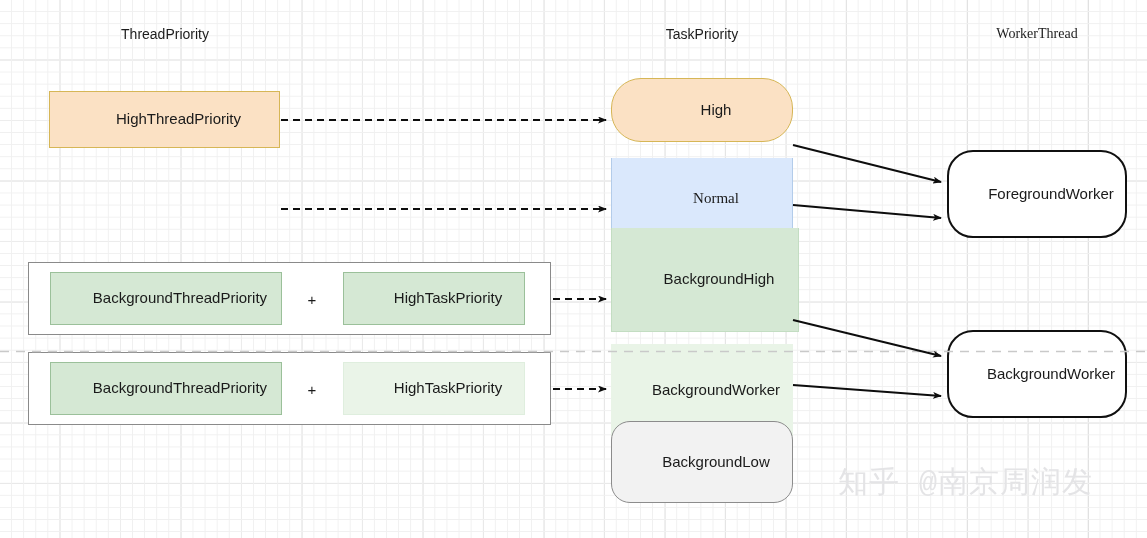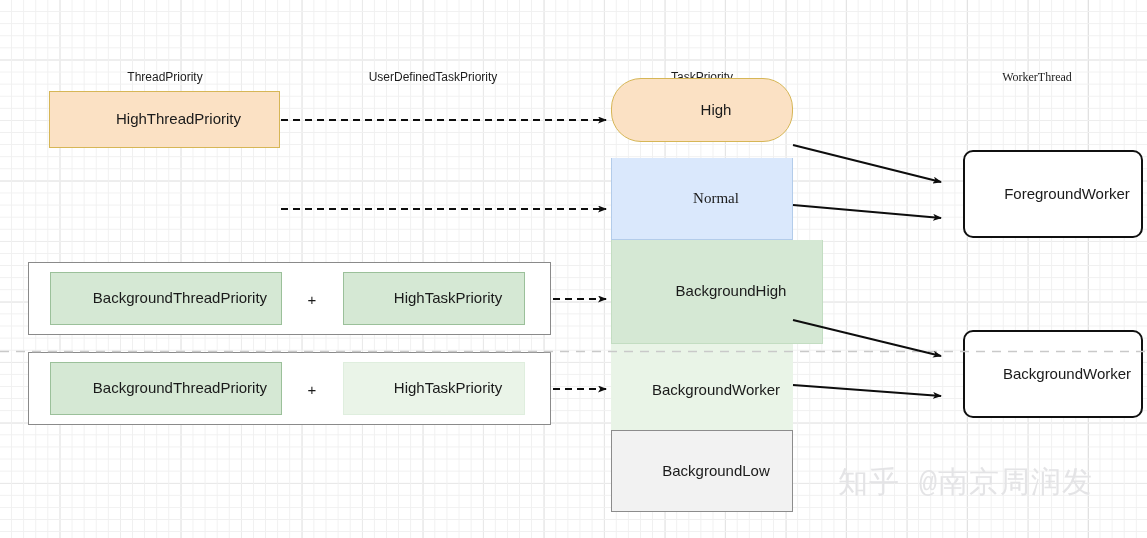--- a/index.html
+++ b/index.html
@@ -24,26 +24,25 @@
     background-size:
       12.1px 12.1px,
       12.1px 12.1px,
       60.5px 60.5px,
       60.5px 60.5px;
     background-position: -1px -1px, -1px -1px, -1px -1px, -1px -1px;
   }
 
   .col-header {
     position: absolute;
-    font-size: 12px;
+    font-size: 14px;
     color: #1c1c1c;
     text-align: center;
     white-space: nowrap;
     transform: translateX(-50%);
-    margin-top: 44px;
   }
 
   .node {
     position: absolute;
     box-sizing: border-box;
     display: flex;
     align-items: center;
     justify-content: center;
     font-size: 15px;
     color: #1a1a1a;
@@ -56,21 +55,21 @@
   .n-high      { background: #fbe1c4; border: 1.4px solid #d6b656; }
   .n-normal    { background: #dae8fc; border: 1.4px solid #7392c0; }
   .n-greenfill { background: #d5e8d4; border: 1.2px solid #9bc09a; }
   .n-greenpale { background: #eaf4e8; border: 1.2px solid #dfeede; }
   .n-gray      { background: #f2f2f2; border: 1.4px solid #8c8c8c; }
   .n-groupbox  { background: #ffffff; border: 1.6px solid #8a8a8a; }
   .n-stackhigh { background: #fbe1c4; border: 1.4px solid #d6b656; }
   .n-stacknorm { background: #dae8fc; border: 1px solid #b3ccea; border-top:0;font-family:Liberation Serif, serif; }
   .n-stackbg   { background: #d5e8d4; border: 1px solid #c3ddc2; border-top:0; }
   .n-stackbgn  { background: #e9f4e7; border: 0; }
-  .n-round     { background: #ffffff; border: 2px solid #101010; border-radius: 10px; margin-left: 16px; }
+  .n-round     { background: #ffffff; border: 2px solid #101010; border-radius: 26px; }
 
   .plus {
     position: absolute;
     font-size: 15px;
     color: #1a1a1a;
     transform: translate(-50%, -50%);
   }
 
   .watermark {
     position: absolute;
@@ -89,43 +88,42 @@
     pointer-events: none;
   }
   .two-line { line-height: 1.3; white-space: normal; }
 </style>
 </head>
 <body>
 
 <div id="canvas">
 
   <div class="col-header" style="left:165px; top:26px;">ThreadPriority</div>
-  <div class="col-header" style="left:433px; top:26px;">UserDefinedTaskPriority</div>
   <div class="col-header" style="left:702px; top:26px;">TaskPriority</div>
   <div class="col-header" style="left:1037px; top:26px;font-family:Liberation Serif, serif;">WorkerThread</div>
 
   <div class="node n-high" style="left:49px; top:91px; width:231px; height:57px;">HighThreadPriority</div>
 
 
   <div class="node n-groupbox" style="left:28px; top:262px; width:523px; height:73px;"></div>
   <div class="node n-greenfill" style="left:50px; top:272px; width:232px; height:53px;">BackgroundThreadPriority</div>
   <div class="plus" style="left:312px; top:299px;">+</div>
   <div class="node n-greenfill" style="left:343px; top:272px; width:182px; height:53px;">HighTaskPriority</div>
 
   <div class="node n-groupbox" style="left:28px; top:352px; width:523px; height:73px;"></div>
   <div class="node n-greenfill" style="left:50px; top:362px; width:232px; height:53px;">BackgroundThreadPriority</div>
   <div class="plus" style="left:312px; top:389px;">+</div>
   <div class="node n-greenpale" style="left:343px; top:362px; width:182px; height:53px;">HighTaskPriority</div>
 
   <div class="node n-stackhigh" style="left:611px; top:78px; width:182px; height:64px;border-radius:30px;">High</div>
   <div class="node n-stacknorm" style="left:611px; top:158px; width:182px; height:82px;">Normal</div>
-  <div class="node n-stackbg" style="left:611px; top:240px; width:212px; height:104px;">BackgroundHigh</div>
+  <div class="node n-stackbg" style="left:611px; top:228px; width:188px; height:104px;">BackgroundHigh</div>
   <div class="node n-stackbgn" style="left:611px; top:344px; width:182px; height:92px;">BackgroundWorker</div>
 
-  <div class="node n-gray two-line" style="left:611px; top:430px; width:182px; height:82px; flex-direction:column;">
+  <div class="node n-gray two-line" style="left:611px; top:421px; width:182px; height:82px; flex-direction:column;border-radius:19px;">
     <span>BackgroundLow</span>
   </div>
 
   <div class="node n-round" style="left:947px; top:150px; width:180px; height:88px;">ForegroundWorker</div>
   <div class="node n-round" style="left:947px; top:330px; width:180px; height:88px;">BackgroundWorker</div>
 
   <svg class="overlay">
     <defs>
       <marker id="arrowhead" markerWidth="9" markerHeight="7" refX="8" refY="3.5" orient="auto" markerUnits="userSpaceOnUse">
         <path d="M0,0 L9,3.5 L0,7 L2.2,3.5 Z" fill="#0d0d0d"></path>

